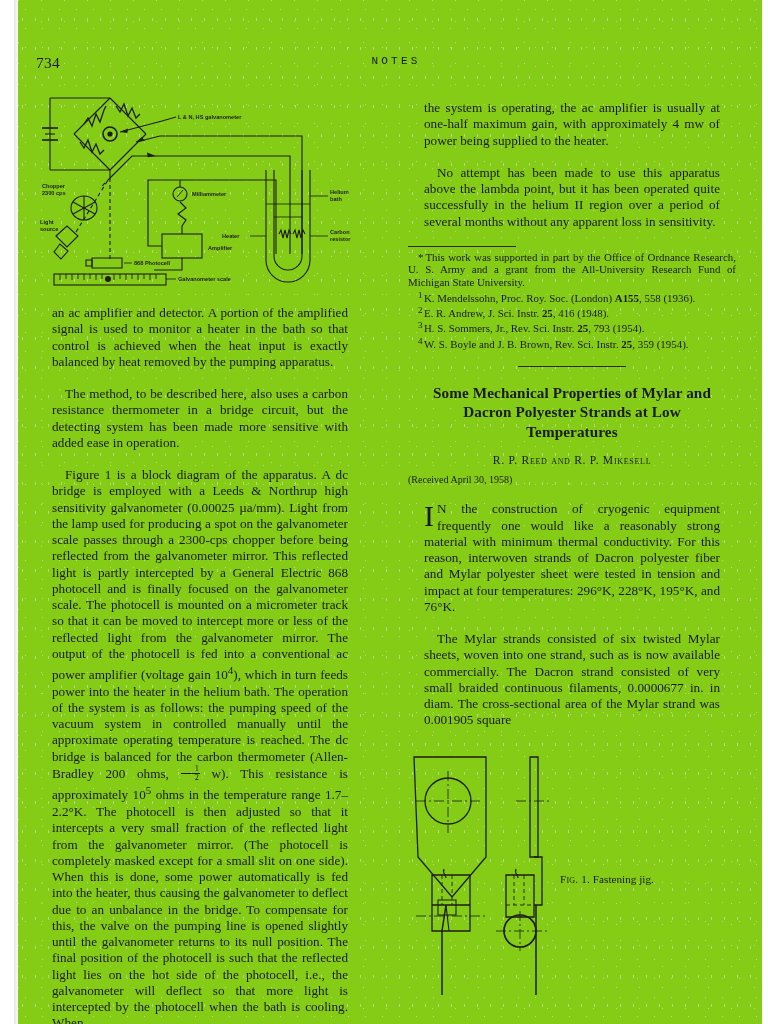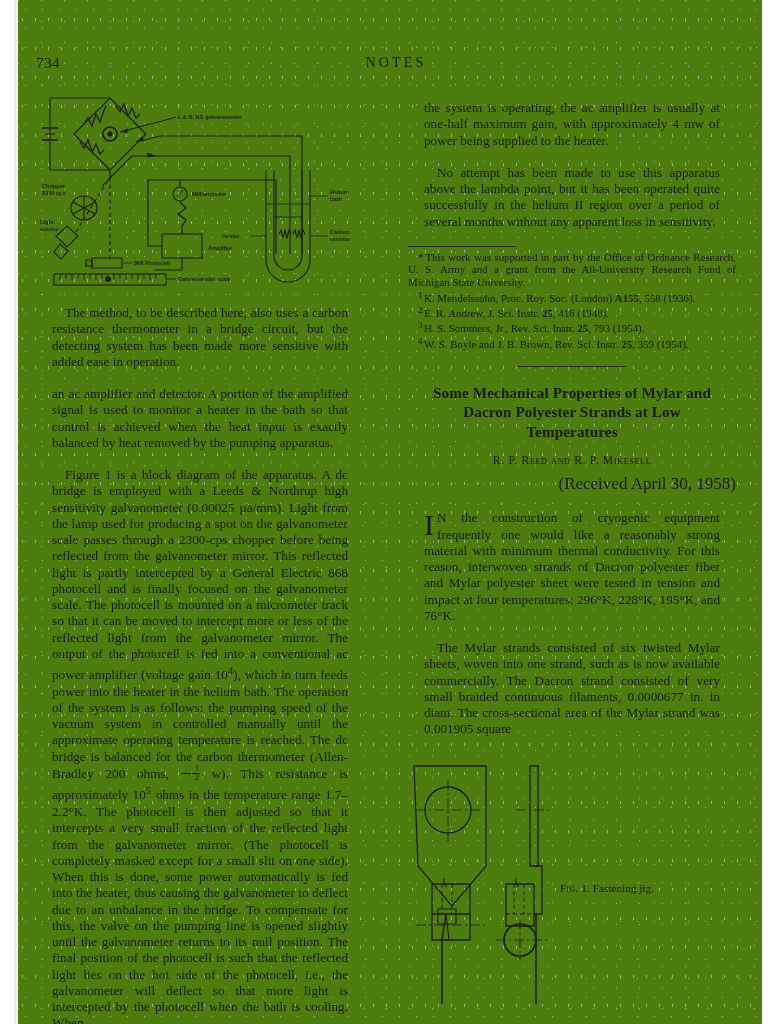--- a/index.html
+++ b/index.html
@@ -15,21 +15,21 @@
     color: #1a1a1a;
     position: relative;
   }
 
   
   #page {
     position: absolute;
     left: 0; top: 0;
     width: 768px;
     height: 1024px;
-    background: #4d7c0f;
+    background: #84cc16;
   }
   
   #speckle {
     position: absolute;
     inset: 0;
     pointer-events: none;
     opacity: .5;
     background-image:
       radial-gradient(#ffd8f0 .7px, transparent .8px),
       radial-gradient(#d4f3dd .7px, transparent .8px),
@@ -70,23 +70,24 @@
   .folio {
     position: absolute;
     left: 0; top: 0;
     font-size: 15.5px;
     letter-spacing: .3px;
   }
   .running-head {
     position: absolute;
     left: 0; right: 0; top: 1px;
     text-align: center;
-    font-size: 14px;
+    font-size: 11px;
     letter-spacing: 3.2px;
     padding-left: 20px;
+    font-family: Liberation Mono, monospace;
   }
 
   
   .cols {
     position: absolute;
     top: 30px; left: 0;
     width: 700px;
   }
   .col {
     position: absolute;
@@ -170,22 +171,22 @@
     letter-spacing: .7px;
     margin: 13px 0 7px 0;
   }
   .art-affil {
     text-align: center;
     font-size: 11.4px;
     font-style: italic;
     margin: 0 0 6px 0;
   }
   .art-recv {
-    text-align: right;
-    font-size: 17px;
+    text-align: left;
+    font-size: 10px;
     margin: 0 0 12px 0;
   }
 
   
   .dropwrap { position: relative; }
   .dropcap {
     float: left;
     font-size: 30px;
     line-height: 26px;
     padding: 1px 3px 0 0;
@@ -347,22 +348,22 @@
               <text x="294" y="110">Helium</text>
               <text x="294" y="117">bath</text>
               <text x="186" y="154">Heater</text>
               <text x="294" y="150">Carbon</text>
               <text x="294" y="157">resistor</text>
             </g>
           </svg>
         </div>
 
 
+        <p class="body noind">an ac amplifier and detector. A portion of the amplified signal is used to monitor a heater in the bath so that control is achieved when the heat input is exactly balanced by heat removed by the pumping apparatus.</p>
         <p class="body">The method, to be described here, also uses a carbon resistance thermometer in a bridge circuit, but the detecting system has been made more sensitive with added ease in operation.</p>
-        <p class="body noind">an ac amplifier and detector. A portion of the amplified signal is used to monitor a heater in the bath so that control is achieved when the heat input is exactly balanced by heat removed by the pumping apparatus.</p>
 
         <p class="body"><span>Figure 1 is a block diagram of the apparatus. A dc bridge is employed with a Leeds &amp; Northrup high sensitivity galvanometer (0.00025 </span><span>µa/mm</span><span>). Light from the lamp used for producing a spot on the galvanometer scale passes through a 2300-cps chopper before being reflected from the galvanometer mirror. This reflected light is partly intercepted by a General Electric 868 photocell and is finally focused on the galvanometer scale. The photocell is mounted on a micrometer track so that it can be moved to intercept more or less of the reflected light from the galvanometer mirror. The output of the photocell is fed into a conventional ac power amplifier (voltage gain 10</span><sup>4</sup><span>), which in turn feeds power into the heater in the helium bath. The operation of the system is as follows: the pumping speed of the vacuum system in controlled manually until the approximate operating temperature is reached. The dc bridge is balanced for the carbon thermometer (Allen-Bradley 200 ohms, </span><span style="display:inline-block;vertical-align:-0.28em;text-align:center;line-height:1;font-size:8.3px;"><span style="display:block;border-bottom:1px solid #1a1a1a;padding:0 1px;">1</span><span style="display:block;padding:0 1px;">2</span></span><span> w). This resistance is approximately 10</span><sup>5</sup><span> ohms in the temperature range 1.7–2.2°K. The photocell is then adjusted so that it intercepts a very small fraction of the reflected light from the galvanometer mirror. (The photocell is completely masked except for a small slit on one side). When this is done, some power automatically is fed into the heater, thus causing the galvanometer to deflect due to an unbalance in the bridge. To compensate for this, the valve on the pumping line is opened slightly until the galvanometer returns to its null position. The final position of the photocell is such that the reflected light lies on the hot side of the photocell, i.e., the galvanometer will deflect so that more light is intercepted by the photocell when the bath is cooling. When</span></p>
       </div>
 
       <div class="col col-right">
 
         <p class="body noind">the system is operating, the ac amplifier is usually at one-half maximum gain, with approximately 4 mw of power being supplied to the heater.</p>
         <p class="body">No attempt has been made to use this apparatus above the lambda point, but it has been operated quite successfully in the helium II region over a period of several months without any apparent loss in sensitivity.</p>
 
         <div class="fn-rule"></div>

